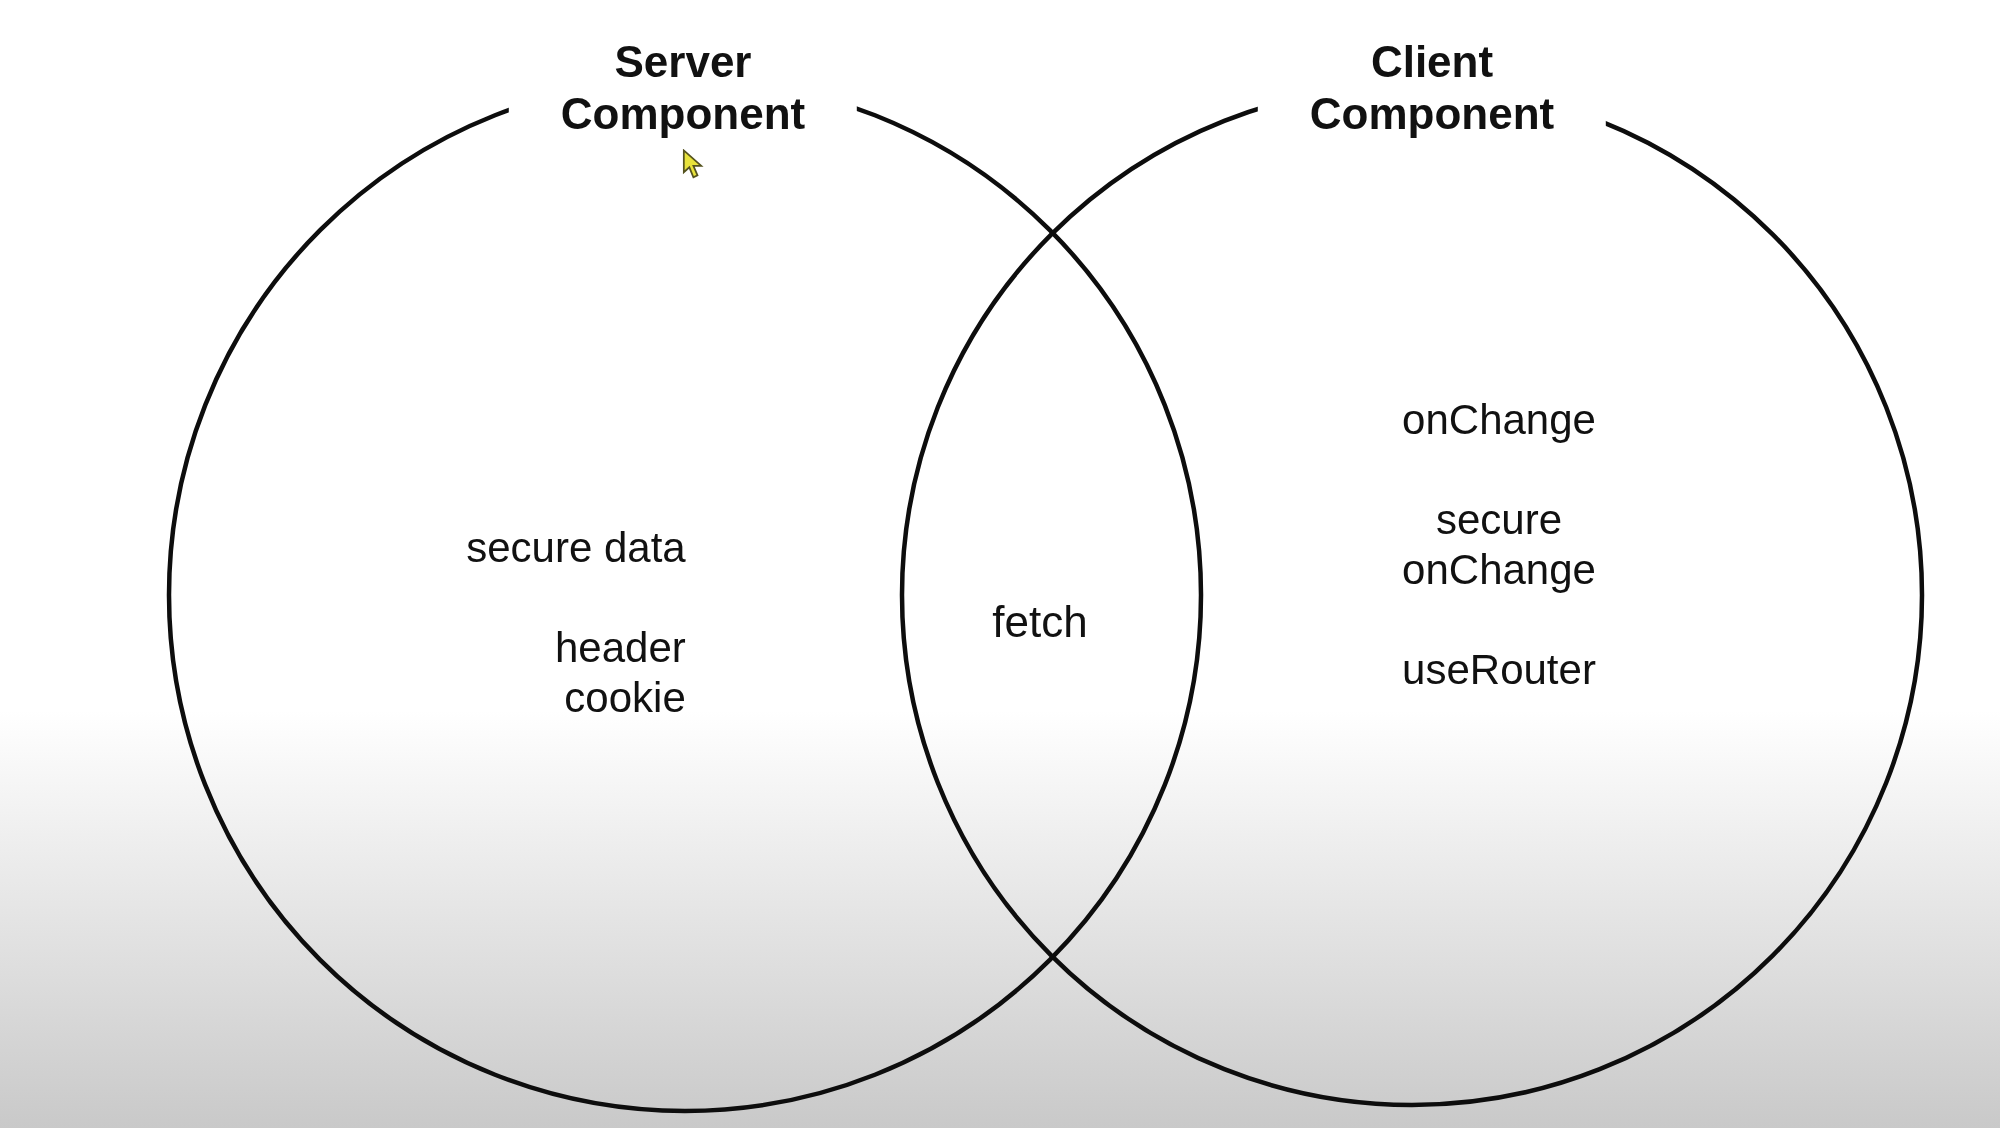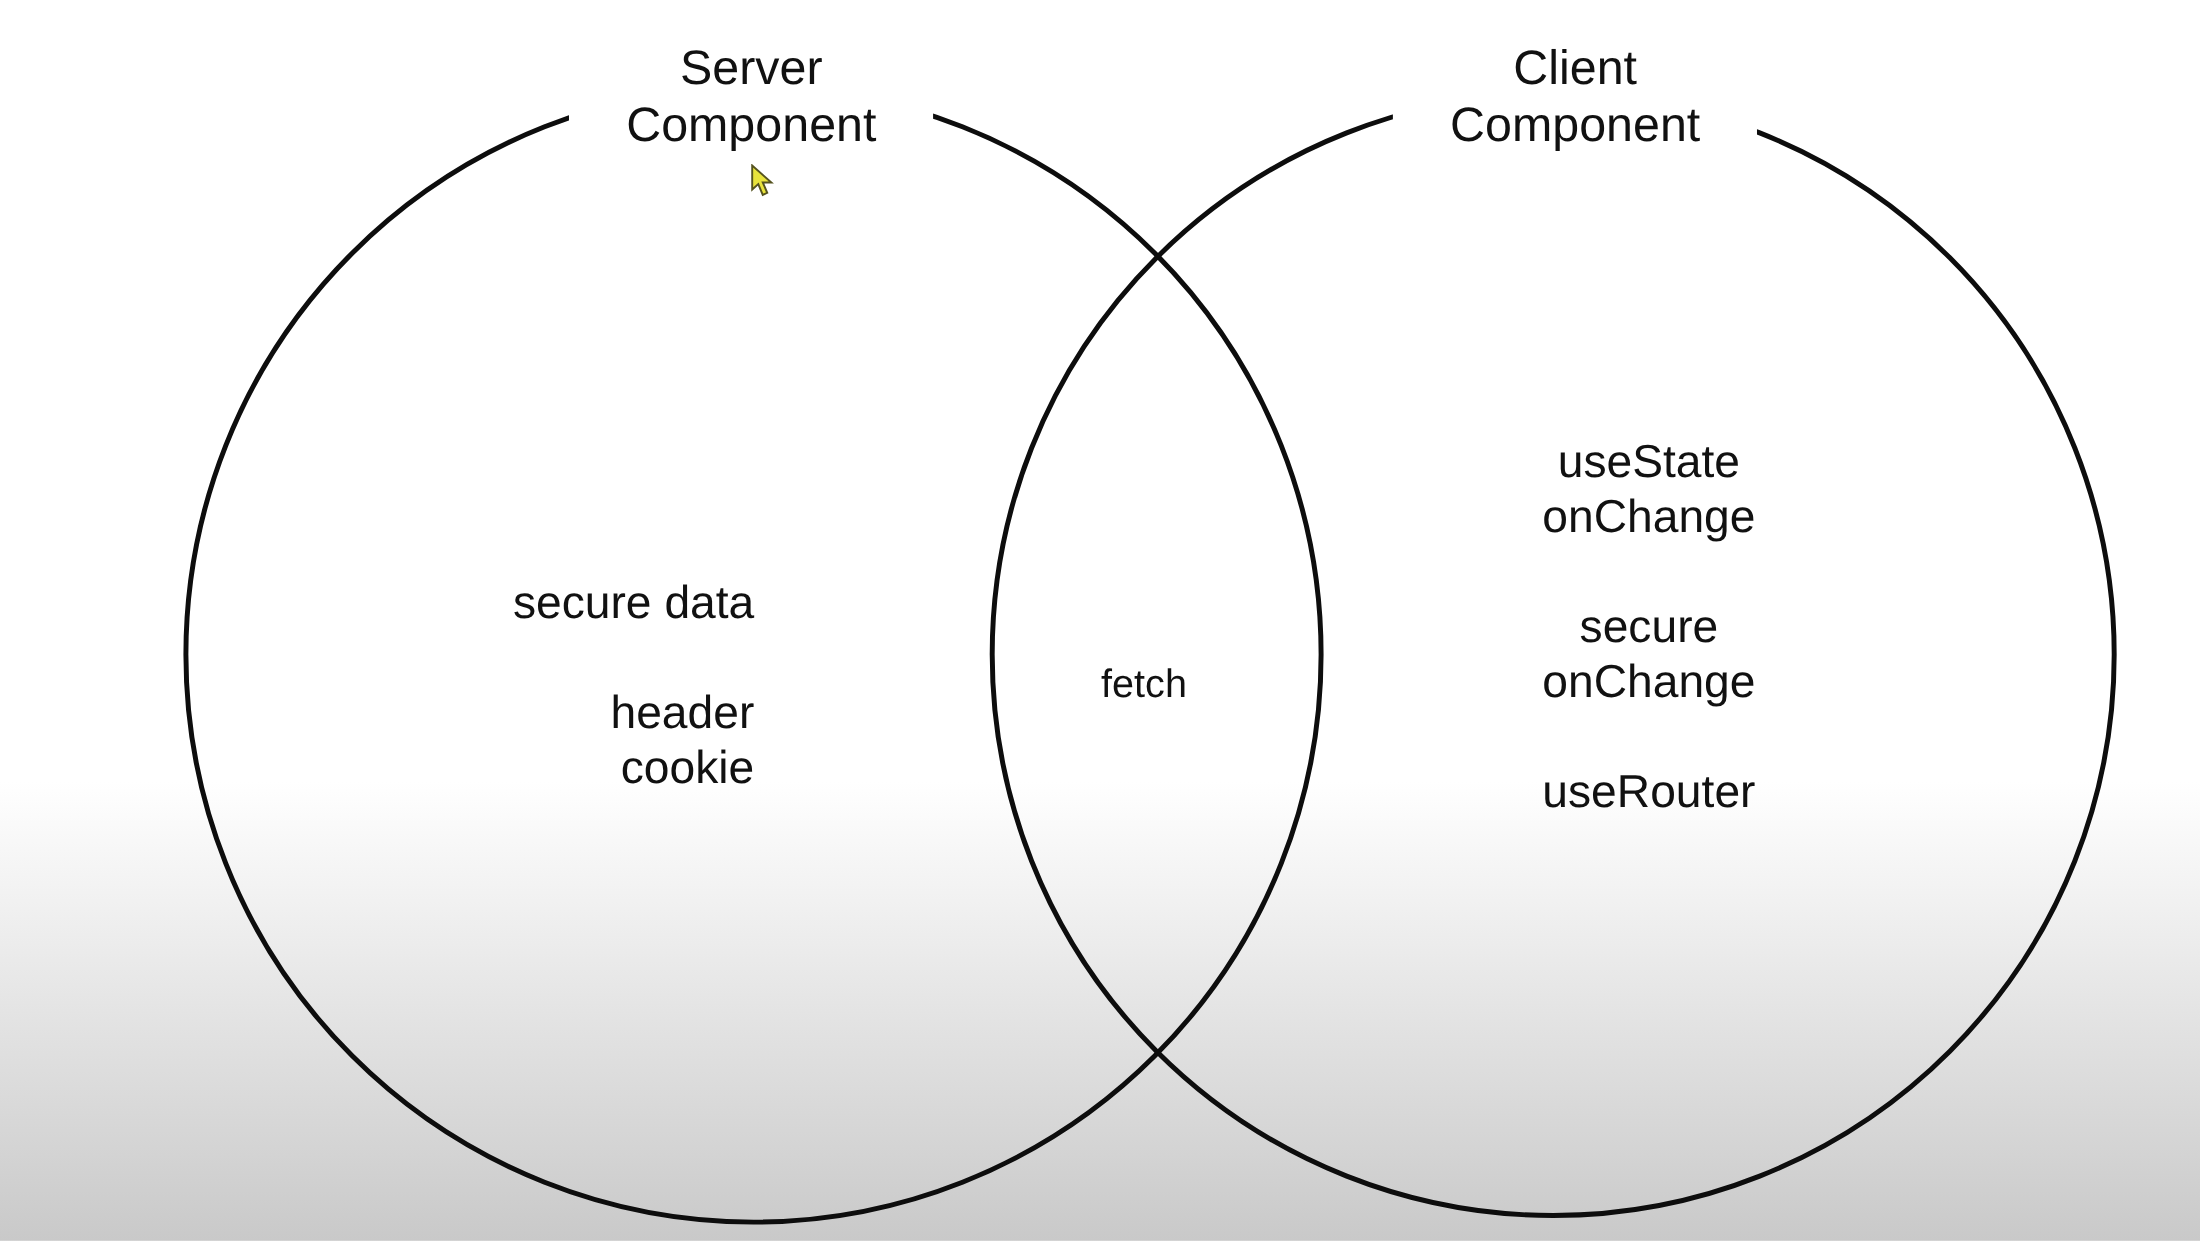--- a/index.html
+++ b/index.html
@@ -17,42 +17,42 @@
     width: 2000px; height: 1128px;
   }
   circle.venn-circle {
     fill: none;
     stroke-width: 4.5px;
   }
   .circle-title {
     position: absolute;
     transform: translateX(-50%);
     font-size: 44px;
-    font-weight: normal;
+    font-weight: bold;
     line-height: 52px;
     text-align: center;
     background: #ffffff;           
     padding: 6px 52px;
     white-space: nowrap;
   }
   .item-list {
     position: absolute;
     transform: translateX(-50%);
     text-align: center;
     white-space: nowrap;
   }
   .body-line {
     font-size: 42px;
     line-height: 50px;
     min-height: 50px;
   }
   .overlap-label {
     position: absolute;
     transform: translateX(-50%);
-    font-size: 36px;
+    font-size: 44px;
     line-height: 50px;
     text-align: center;
   }
   .cursor-svg { position: absolute; width: 24px; height: 32px; }
 </style>
 </head>
 <body>
 
 <div class="abs" style="left:0;top:0;width:2000px;height:1128px;">
 
@@ -74,21 +74,20 @@
   <div class="item-list" style="left:576px; top:523px;text-align:right;">
     <div class="body-line">secure data</div>
     <div class="body-line"></div>
     <div class="body-line">header</div>
     <div class="body-line">cookie</div>
   </div>
 
   <div class="overlap-label" style="left:1040px; top:597px;">fetch</div>
 
   <div class="item-list" style="left:1499px; top:395px;">
-    <div class="body-line">useState</div>
     <div class="body-line">onChange</div>
     <div class="body-line"></div>
     <div class="body-line">secure</div>
     <div class="body-line">onChange</div>
     <div class="body-line"></div>
     <div class="body-line">useRouter</div>
   </div>
 
   <svg class="cursor-svg" viewBox="0 0 16 22" style="left:682px; top:149px;">
     <polygon points="1,1 1,16 4.8,12.6 7.6,19.4 10.4,18.1 7.6,11.6 13,11.6" stroke="#55531f" stroke-width="1.2" fill="#e8e33c"></polygon>

